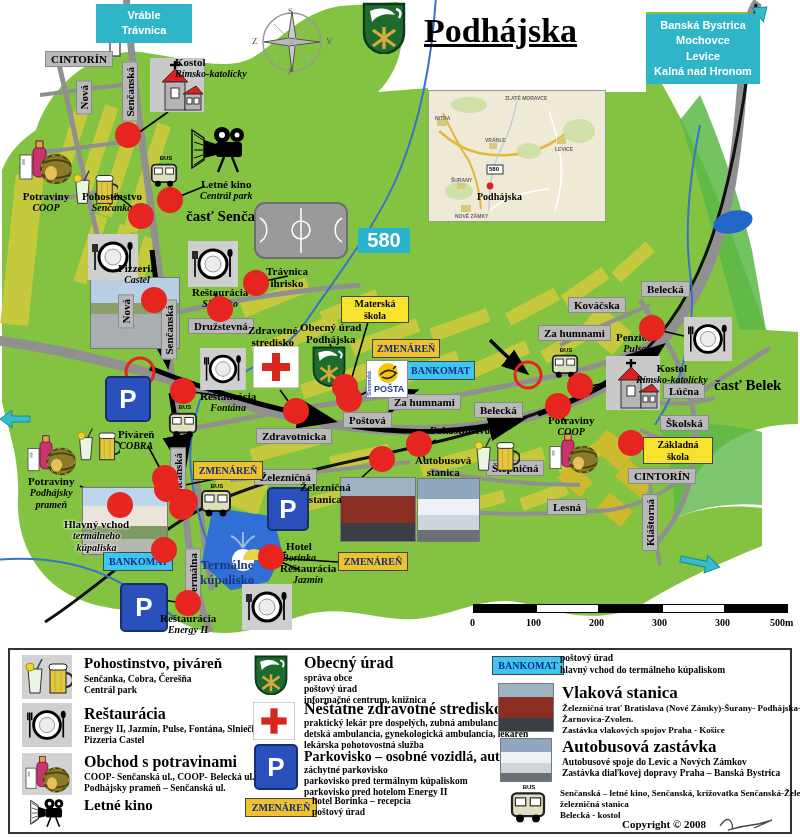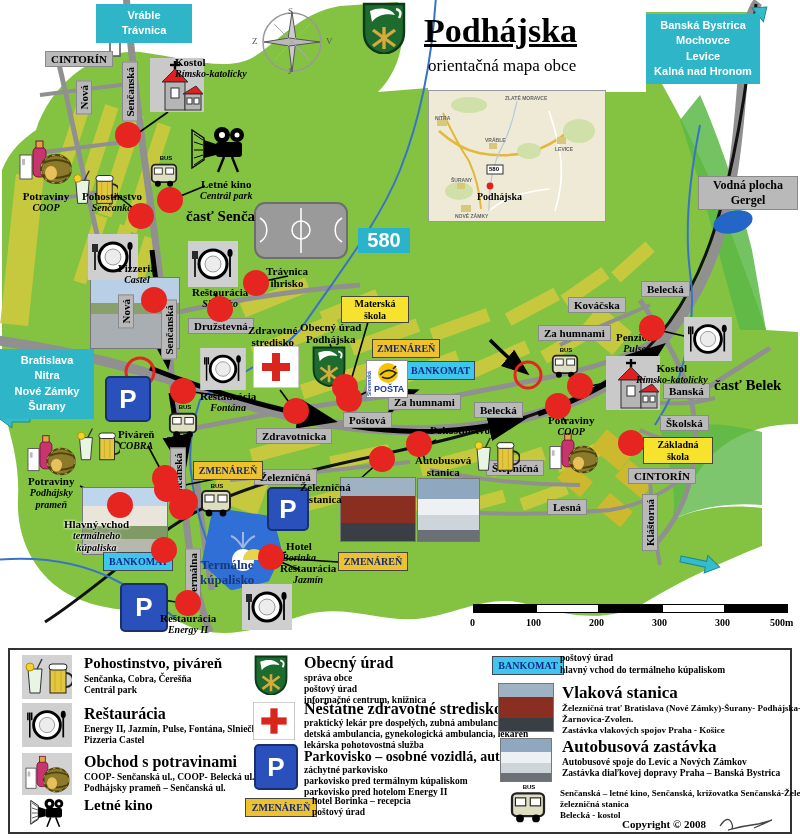--- a/index.html
+++ b/index.html
@@ -325,66 +325,55 @@
       <use href="#sym-compass"></use>
     </svg>
 <span class="abs" style="left:288px;top:6px;font-size:9px;color:#555">S</span>
 <span class="abs" style="left:326px;top:36px;font-size:9px;color:#555">V</span>
 <span class="abs" style="left:288px;top:66px;font-size:9px;color:#555">J</span>
 <span class="abs" style="left:252px;top:36px;font-size:9px;color:#555">Z</span>
 <svg class="abs" style="left:362px;top:2px" width="44" height="52">
       <use href="#sym-coat"></use>
     </svg>
 <div class="abs" style="left:424px;top:12px;font-size:34px;font-weight:bold;text-decoration:underline">Podhájska</div>
-<div class="abs" style="left:428px;top:56px;font-size:17px">orientačná mapa obce</div>
 
 <div class="abs sign" style="left:96px;top:4px;width:88px">
   <div>Vráble</div>
       <div>Trávnica</div>
 </div>
 <div class="abs sign" style="left:646px;top:14px;width:106px">
   <div>Banská Bystrica</div>
       <div>Mochovce</div>
   <div>Levice</div>
       <div>Kalná nad Hronom</div>
-</div>
-<div class="abs sign" style="left:0;top:349px;width:86px">
-  <div>Bratislava</div>
-      <div>Nitra</div>
-  <div>Nové Zámky</div>
-      <div>Šurany</div>
 </div>
 <div class="abs r580" style="left:358px;top:228px;width:52px">580</div>
 
 <div class="abs gbox" style="left:45px;top:51px">CINTORÍN</div>
 <div class="abs gbox" style="left:628px;top:468px">CINTORÍN</div>
 <div class="abs gvert" style="left:76px;top:80px">Nová</div>
 <div class="abs gvert" style="left:118px;top:294px">Nová</div>
 <div class="abs gvert" style="left:122px;top:62px">Senčanská</div>
 <div class="abs gvert" style="left:161px;top:300px">Senčanská</div>
 <div class="abs gvert" style="left:170px;top:448px">Senčanská</div>
 <div class="abs gbox" style="left:188px;top:318px">Družstevná</div>
 <div class="abs gbox" style="left:256px;top:428px">Zdravotnicka</div>
 <div class="abs gbox" style="left:343px;top:412px">Poštová</div>
 <div class="abs gbox" style="left:388px;top:394px">Za humnami</div>
 <div class="abs gbox" style="left:538px;top:325px">Za humnami</div>
 <div class="abs gbox" style="left:474px;top:402px">Belecká</div>
 <div class="abs gbox" style="left:641px;top:281px">Belecká</div>
 <div class="abs gbox" style="left:568px;top:297px">Kováčska</div>
-<div class="abs gbox" style="left:663px;top:383px">Banská</div>
+<div class="abs gbox" style="left:663px;top:383px">Lúčna</div>
 <div class="abs gbox" style="left:660px;top:415px">Školská</div>
 <div class="abs gbox" style="left:486px;top:460px">Štepničná</div>
 <div class="abs gbox" style="left:547px;top:499px">Lesná</div>
 <div class="abs gvert" style="left:642px;top:494px">Kláštorná</div>
 <div class="abs gbox" style="left:254px;top:469px">Železničná</div>
 <div class="abs gvert" style="left:185px;top:548px">Termálna</div>
-<div class="abs gbox" style="left:698px;top:176px;white-space:normal;width:88px;font-size:12px">
-  <div>Vodná plocha</div>
-      <div>Gergel</div>
-</div>
 
 <div class="abs ys" style="left:341px;top:296px;width:58px">
   <div>Materská</div>
       <div>škola</div>
 </div>
 <div class="abs ys" style="left:643px;top:437px;width:60px">
   <div>Základná</div>
       <div>škola</div>
 </div>
 <div class="abs gold" style="left:372px;top:339px;width:58px">ZMENÁREŇ</div>

